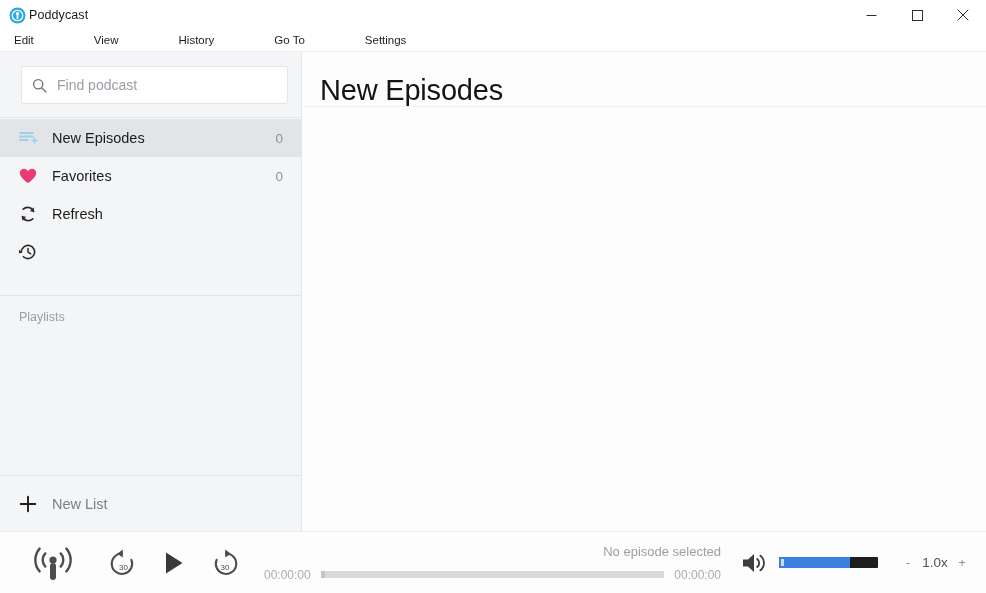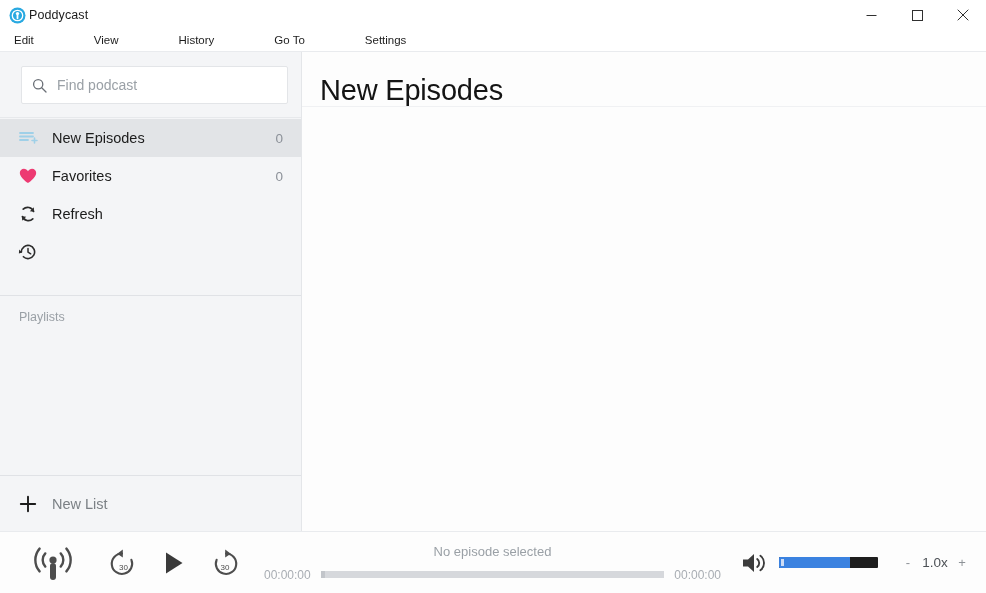--- a/index.html
+++ b/index.html
@@ -248,21 +248,21 @@
 
   .track-area {
     flex: 1 1 auto;
     margin-left: 18px;
     margin-right: 18px;
     position: relative;
     height: 44px;
     min-width: 0;
   }
   .track-title {
-    text-align: center;
+    text-align: right;
     font-size: 13px;
     color: #9aa0a6;
     margin-top: 3px;
   }
   .track-row {
     display: flex;
     align-items: center;
     margin-top: 9px;
   }
   .t-time {

